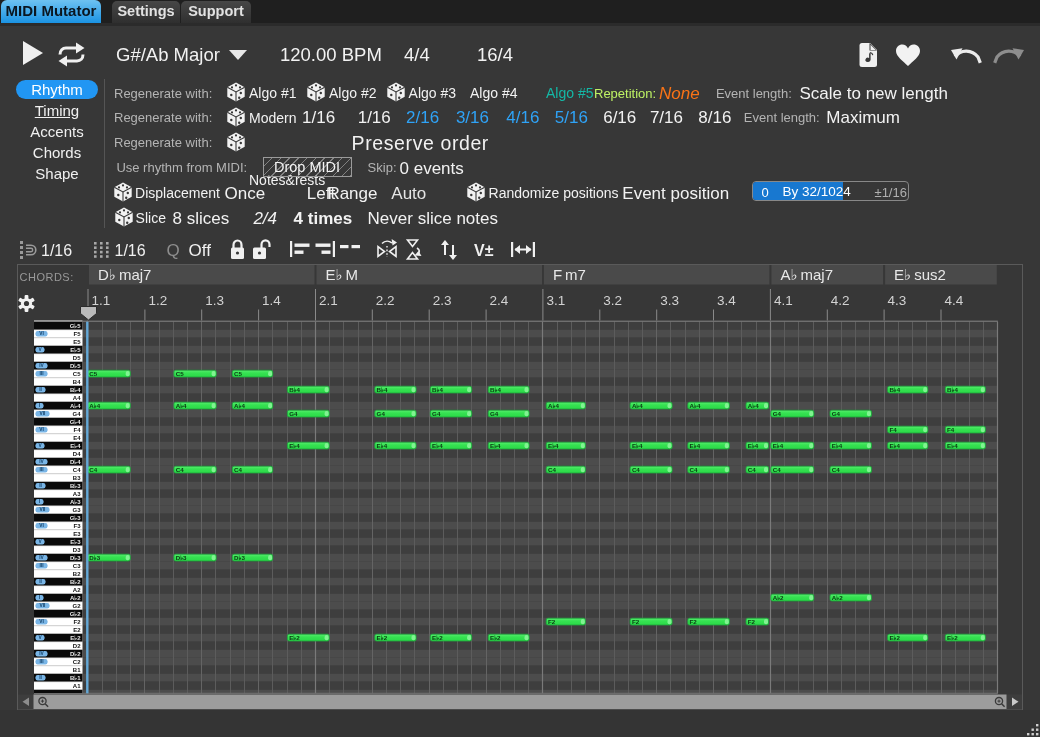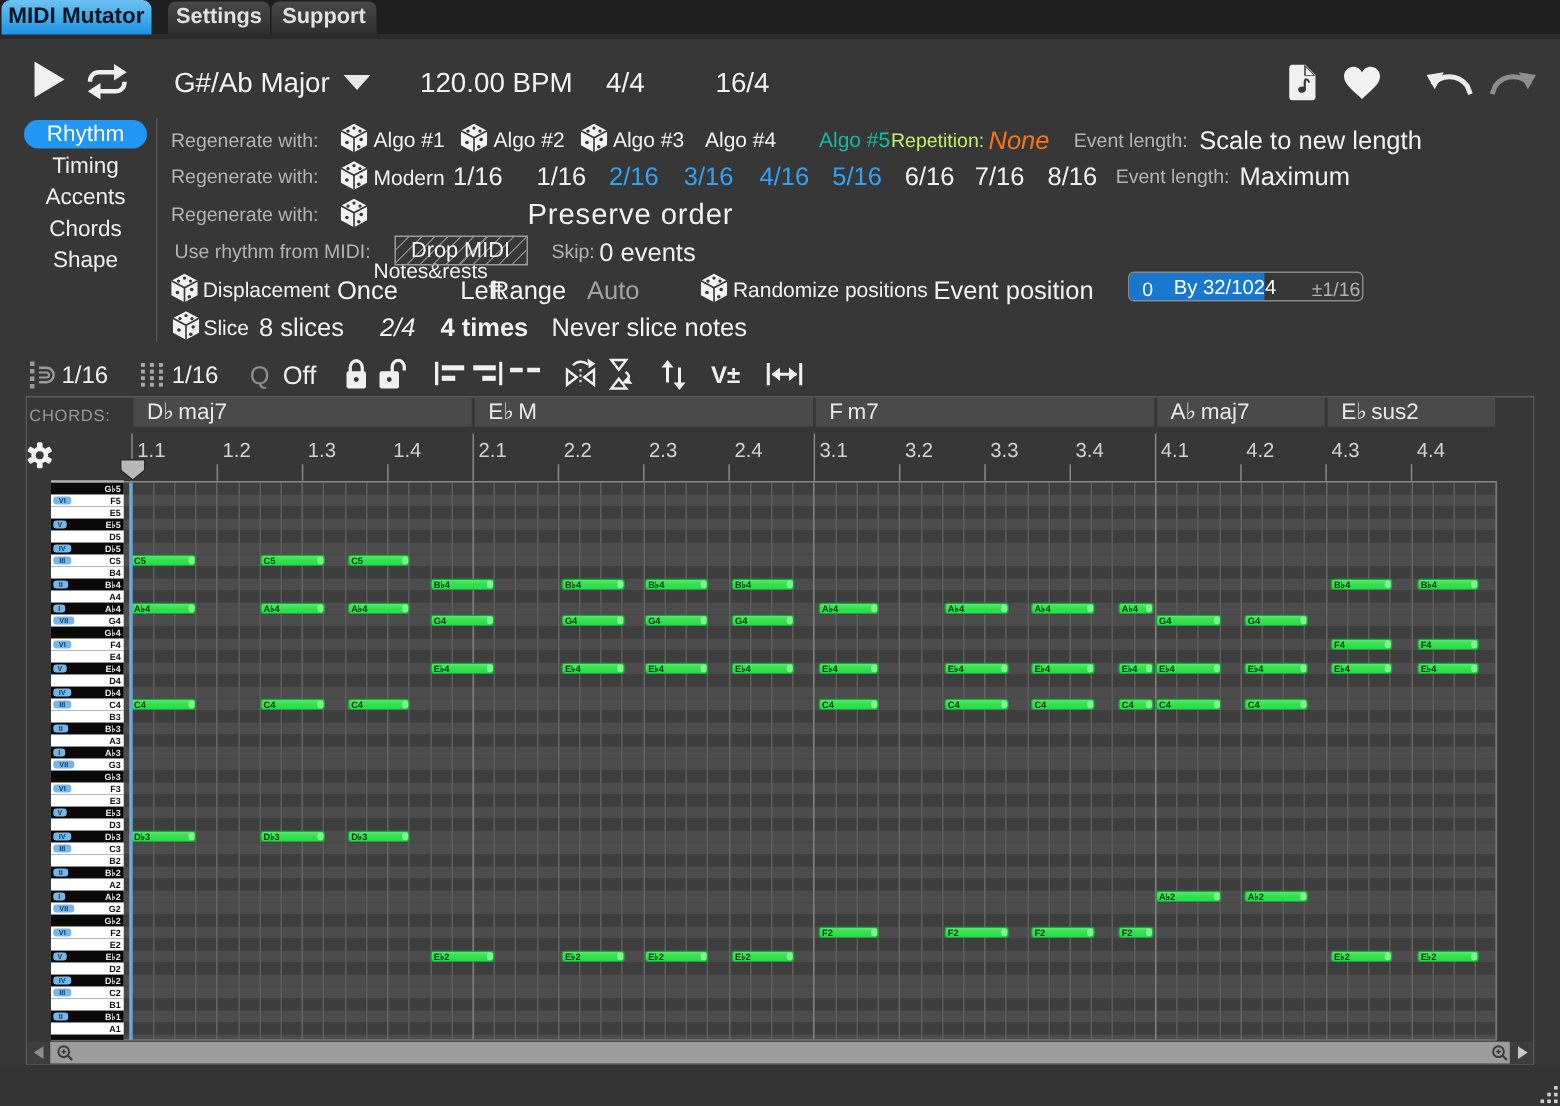--- a/index.html
+++ b/index.html
@@ -38,21 +38,21 @@
 </svg>
 <svg style="position:absolute;left:951px;top:46px" width="31" height="18" viewBox="0 0 31 18">
 <path d="M4,10.5 C10,3 21,3.5 27,11 L29.3,16.8" stroke="#ececec" stroke-width="3.3" fill="none"></path>
 <polygon points="0,4 11.5,2.2 5.5,13.5" fill="#ececec"></polygon>
 </svg>
 <svg style="position:absolute;left:993px;top:46px" width="31" height="18" viewBox="0 0 31 18">
 <path d="M27,10.5 C21,3 10,3.5 4,11 L1.7,16.8" stroke="#8d8d8d" stroke-width="3.3" fill="none"></path>
 <polygon points="31,4 19.5,2.2 25.5,13.5" fill="#8d8d8d"></polygon>
 </svg>
 <div style="left:16px;top:80px;width:82px;height:19px;border-radius:9.5px;background:#2196f3;color:#fff;font-size:15px;text-align:center;line-height:19px;">Rhythm</div>
-<div style="left:16px;top:100.5px;width:82px;height:19px;color:#f0f0f0;font-size:15px;text-align:center;line-height:19px;">Timing</div>
+<div style="left:16px;top:100.5px;width:82px;height:19px;color:#f0f0f0;font-size:15px;text-align:center;line-height:19px;text-decoration:underline;">Timing</div>
 <div style="left:16px;top:121.5px;width:82px;height:19px;color:#f0f0f0;font-size:15px;text-align:center;line-height:19px;">Accents</div>
 <div style="left:16px;top:142.5px;width:82px;height:19px;color:#f0f0f0;font-size:15px;text-align:center;line-height:19px;">Chords</div>
 <div style="left:16px;top:164.0px;width:82px;height:19px;color:#f0f0f0;font-size:15px;text-align:center;line-height:19px;">Shape</div>
 <div style="left:104px;top:79px;width:1px;height:149px;background:#555"></div>
 <div style="position:absolute;left:114px;top:85.5px;font-size:13px;color:#b4b4b4;font-weight:normal;white-space:nowrap;">Regenerate with:</div>
 <svg style="position:absolute;left:226px;top:82px" width="20" height="20" viewBox="0 0 20 20">
 <polygon points="10,0.5 18.7,5.2 18.7,14.8 10,19.5 1.3,14.8 1.3,5.2" fill="#f2f2f2"></polygon>
 <polyline points="1.3,5.2 10,9.9 18.7,5.2" fill="none" stroke="#373737" stroke-width="1.1"></polyline>
 <line x1="10" y1="9.9" x2="10" y2="19.5" stroke="#373737" stroke-width="1.1"></line>
 <circle cx="10" cy="3.4" r="1.1" fill="#373737"></circle>
@@ -143,21 +143,21 @@
     <circle cx="6" cy="5.4" r="1.1" fill="#373737"></circle>
     <circle cx="14" cy="5.4" r="1.1" fill="#373737"></circle>
 <circle cx="5.3" cy="13" r="1.2" fill="#373737"></circle>
 <circle cx="14.8" cy="11" r="1.2" fill="#373737"></circle>
     <circle cx="13.2" cy="15.8" r="1.2" fill="#373737"></circle>
 </svg>
 <div style="position:absolute;left:135.1px;top:184.5px;font-size:14px;color:#f2f2f2;font-weight:normal;white-space:nowrap;">Displacement</div>
 <div style="position:absolute;left:224.6px;top:183.5px;font-size:17px;color:#f2f2f2;font-weight:normal;white-space:nowrap;">Once</div>
 <div style="position:absolute;left:280.8px;top:183.5px;font-size:17px;color:#f2f2f2;font-weight:normal;white-space:nowrap;margin-left:26px;">Left</div>
 <div style="position:absolute;left:327.4px;top:183.5px;font-size:17px;color:#f2f2f2;font-weight:normal;white-space:nowrap;">Range</div>
-<div style="position:absolute;left:391.3px;top:183.5px;font-size:17px;color:#a3a3a3;font-weight:normal;white-space:nowrap;">Auto</div>
+<div style="position:absolute;left:391.3px;top:183.5px;font-size:17px;color:#e5e5e5;font-weight:normal;white-space:nowrap;">Auto</div>
 <svg style="position:absolute;left:465.8px;top:181.5px" width="20" height="20" viewBox="0 0 20 20">
 <polygon points="10,0.5 18.7,5.2 18.7,14.8 10,19.5 1.3,14.8 1.3,5.2" fill="#f2f2f2"></polygon>
 <polyline points="1.3,5.2 10,9.9 18.7,5.2" fill="none" stroke="#373737" stroke-width="1.1"></polyline>
 <line x1="10" y1="9.9" x2="10" y2="19.5" stroke="#373737" stroke-width="1.1"></line>
 <circle cx="10" cy="3.4" r="1.1" fill="#373737"></circle>
     <circle cx="6" cy="5.4" r="1.1" fill="#373737"></circle>
     <circle cx="14" cy="5.4" r="1.1" fill="#373737"></circle>
 <circle cx="5.3" cy="13" r="1.2" fill="#373737"></circle>
 <circle cx="14.8" cy="11" r="1.2" fill="#373737"></circle>
     <circle cx="13.2" cy="15.8" r="1.2" fill="#373737"></circle>

